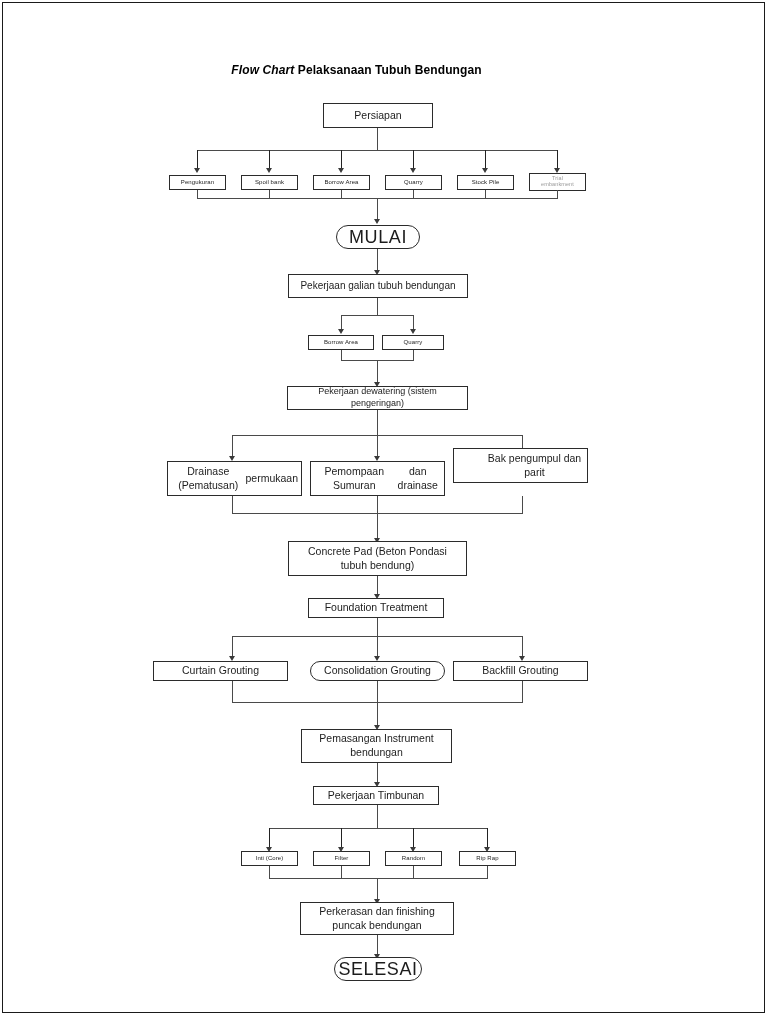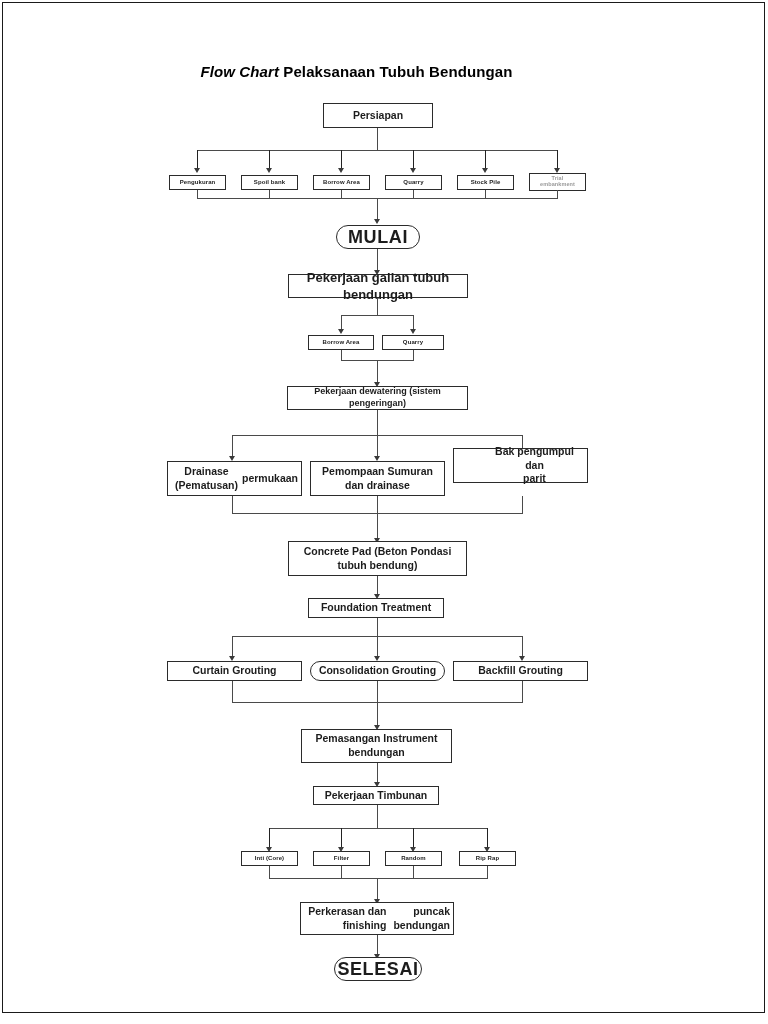--- a/index.html
+++ b/index.html
@@ -22,28 +22,28 @@
   #page-frame {
     position: absolute;
     left: 2px; top: 2px;
     width: 763px; height: 1011px;
     border: 1px solid #1a1a1a;
     pointer-events: none;
   }
   #canvas {
     position: absolute;
     left: 0; top: 0;
-    width: 768px; height: 740px; font-weight: bold;
+    width: 768px; height: 740px;
   }
   .title {
     position: absolute;
     left: 0; top: 63px;
     width: 713px;
     text-align: center;
-    font-size: 15px;
+    font-size: 12px;
     font-weight: bold;
     letter-spacing: .1px;
     white-space: nowrap;
   }
   .title i { font-style: italic; }
 
   
   .node {
     position: absolute;
     border: 1px solid #2b2b2b;
@@ -154,21 +154,21 @@
     <div class="arrow" style="left:374px; top:219px;"></div>
 
     <div class="terminator" style="left:336px; top:225px; width:84px; height:24px;">
       <span>MULAI</span>
     </div>
 
     <div class="vline" style="left:377px; top:249px; height:22px;"></div>
     <div class="arrow" style="left:374px; top:270px;"></div>
 
     <div class="node big" style="left:288px; top:274px; width:180px; height:24px;">
-      <span style="font-size:13px;">Pekerjaan galian tubuh bendungan</span>
+      <span style="font-size:10px;">Pekerjaan galian tubuh bendungan</span>
     </div>
 
     <div class="vline" style="left:377px; top:298px; height:17px;"></div>
     <div class="hline" style="left:341px; top:315px; width:73px;"></div>
     <div class="vline" style="left:341px; top:315px; height:15px;"></div>
     <div class="arrow" style="left:338px; top:329px;"></div>
     <div class="vline" style="left:413px; top:315px; height:15px;"></div>
     <div class="arrow" style="left:410px; top:329px;"></div>
 
     <div class="node small" style="left:308px; top:335px; width:66px; height:15px;">
@@ -194,21 +194,21 @@
     <div class="arrow" style="left:229px; top:456px;"></div>
     <div class="vline" style="left:377px; top:435px; height:22px;"></div>
     <div class="arrow" style="left:374px; top:456px;"></div>
     <div class="vline" style="left:522px; top:435px; height:22px;"></div>
     <div class="arrow" style="left:519px; top:456px;"></div>
 
     <div class="node big" style="left:167px; top:461px; width:135px; height:35px; flex-direction:row;">
       <span>Drainase (Pematusan)</span>
       <span>permukaan</span>
     </div>
-    <div class="node big" style="left:310px; top:461px; width:135px; height:35px; flex-direction:column;">
+    <div class="node big" style="left:310px; top:461px; width:135px; height:35px; flex-direction:row;">
       <span>Pemompaan Sumuran</span>
       <span>dan drainase</span>
     </div>
     <div class="node big" style="left:453px; top:448px; width:135px; height:35px; flex-direction:column;padding-left:31px;">
       <span>Bak pengumpul dan</span>
       <span>parit</span>
     </div>
 
     <div class="vline" style="left:232px; top:496px; height:18px;"></div>
     <div class="vline" style="left:377px; top:496px; height:18px;"></div>
@@ -230,21 +230,21 @@
     </div>
 
     <div class="vline" style="left:377px; top:618px; height:38px;"></div>
     <div class="hline" style="left:232px; top:636px; width:291px;"></div>
     <div class="vline" style="left:232px; top:636px; height:21px;"></div>
     <div class="arrow" style="left:229px; top:656px;"></div>
     <div class="arrow" style="left:374px; top:656px;"></div>
     <div class="vline" style="left:522px; top:636px; height:21px;"></div>
     <div class="arrow" style="left:519px; top:656px;"></div>
 
-    <div class="node big" style="left:167px; top:661px; width:135px; height:20px;">
+    <div class="node big" style="left:153px; top:661px; width:135px; height:20px;">
       <span>Curtain Grouting</span>
     </div>
     <div class="node big" style="left:310px; top:661px; width:135px; height:20px;border-radius:10px;">
       <span>Consolidation Grouting</span>
     </div>
     <div class="node big" style="left:453px; top:661px; width:135px; height:20px;">
       <span>Backfill Grouting</span>
     </div>
 
     <div class="vline" style="left:232px; top:681px; height:22px;"></div>
@@ -291,21 +291,21 @@
     </div>
 
     <div class="vline" style="left:269px; top:866px; height:13px;"></div>
     <div class="vline" style="left:341px; top:866px; height:13px;"></div>
     <div class="vline" style="left:413px; top:866px; height:13px;"></div>
     <div class="vline" style="left:487px; top:866px; height:13px;"></div>
     <div class="hline" style="left:269px; top:878px; width:218px;"></div>
     <div class="vline" style="left:377px; top:878px; height:22px;"></div>
     <div class="arrow" style="left:374px; top:899px;"></div>
 
-    <div class="node big" style="left:300px; top:902px; width:154px; height:33px; text-align:right;">
+    <div class="node big" style="left:300px; top:902px; width:154px; height:33px; flex-direction:column;text-align:right;">
       <span>Perkerasan dan finishing</span>
       <span>puncak bendungan</span>
     </div>
 
     <div class="vline" style="left:377px; top:935px; height:20px;"></div>
     <div class="arrow" style="left:374px; top:954px;"></div>
 
     <div class="terminator" style="left:334px; top:957px; width:88px; height:24px;">
       <span>SELESAI</span>
     </div>

